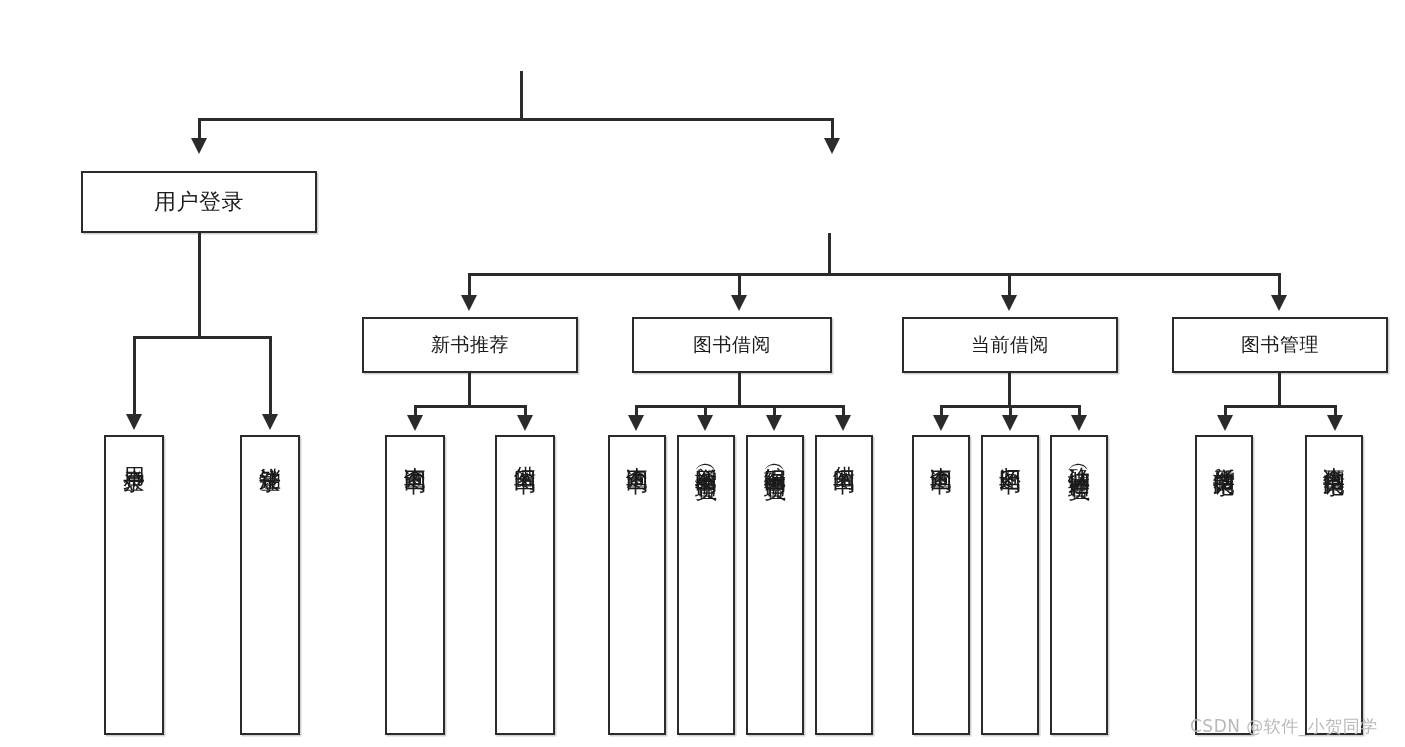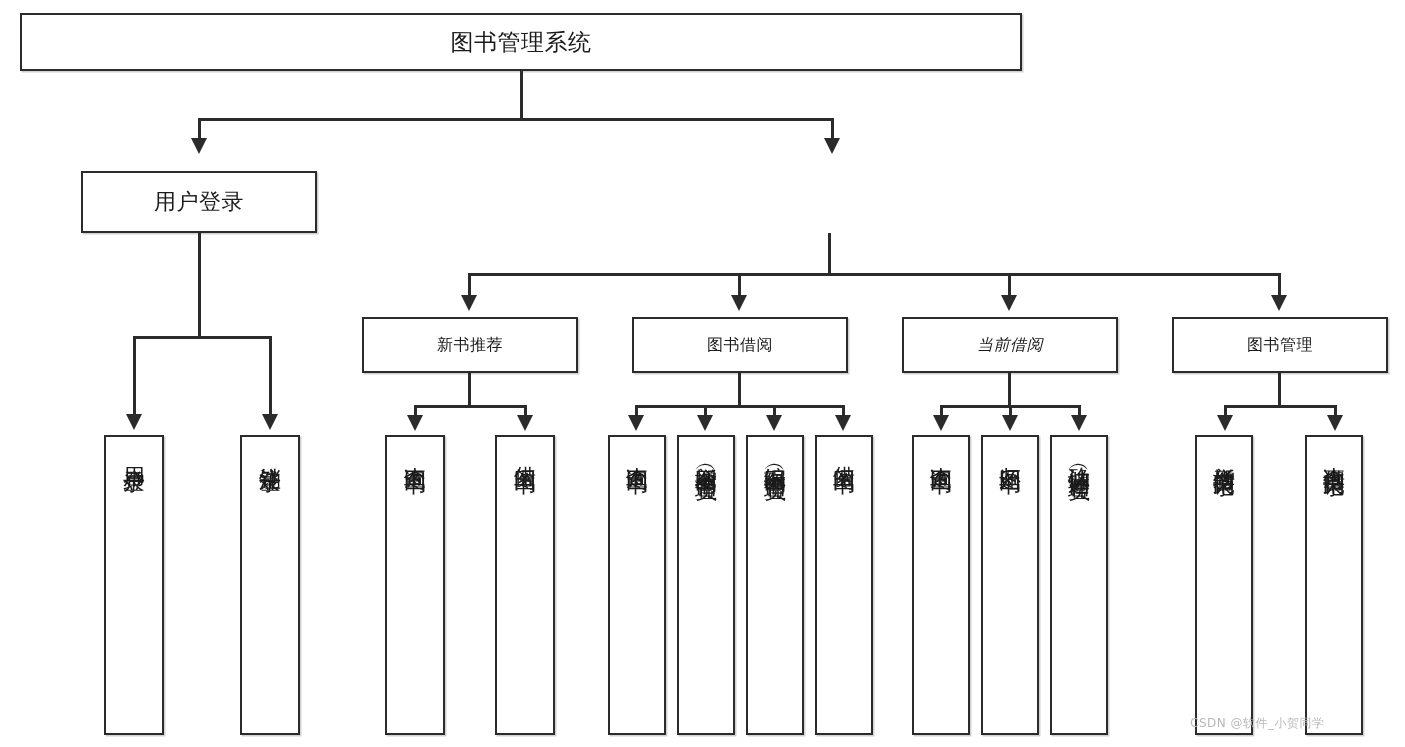--- a/index.html
+++ b/index.html
@@ -30,21 +30,21 @@
   .node .label{
     color:#1b1b1b;
     font-size:22px;
     line-height:1.25;
     letter-spacing:0.5px;
     white-space:nowrap;
     text-align:center;
   }
   .node.root .label{font-size:23px;}
   .node.l1 .label{font-size:22px;}
-  .node.l2 .label{font-size:16px;}
+  .node.l2 .label{font-size:19px;}
 
   
   .node.leaf{
     align-items:flex-start;
     justify-content:center;
     padding-top:12px;
   }
   .node.leaf .label{
     writing-mode:vertical-rl;
     text-orientation:upright;
@@ -71,34 +71,31 @@
     width:0;height:0;
     border-left:8px solid transparent;
     border-right:8px solid transparent;
     border-top:16px solid #2b2b2b;
   }
 
   
   .watermark{
     position:absolute;
     color:#b9b9b9;
-    font-size:12px;
+    font-size:17px;
     letter-spacing:0.5px;
     white-space:nowrap;
     pointer-events:none;
   }
 </style>
 </head>
 <body>
 
 <div id="canvas">
 
-  <div class="node root" style="left:20px;top:13px;width:1002px;height:58px;">
-    <span class="label">图书管理系统</span>
-  </div>
 
   <div class="vline" style="left:520px;top:71px;height:49px;"></div>
   <div class="hline" style="left:198px;top:118px;width:635px;"></div>
   <div class="vline" style="left:198px;top:118px;height:22px;"></div>
   <div class="arrow" style="left:191px;top:138px;"></div>
   <div class="vline" style="left:831px;top:118px;height:22px;"></div>
   <div class="arrow" style="left:824px;top:138px;"></div>
 
   <div class="node l1" style="left:81px;top:171px;width:236px;height:62px;">
     <span class="label">用户登录</span>
@@ -119,24 +116,24 @@
   <div class="vline" style="left:738px;top:273px;height:24px;"></div>
   <div class="arrow" style="left:731px;top:295px;"></div>
   <div class="vline" style="left:1008px;top:273px;height:24px;"></div>
   <div class="arrow" style="left:1001px;top:295px;"></div>
   <div class="vline" style="left:1278px;top:273px;height:24px;"></div>
   <div class="arrow" style="left:1271px;top:295px;"></div>
 
   <div class="node l2" style="left:362px;top:317px;width:216px;height:56px;">
     <span class="label">新书推荐</span>
   </div>
-  <div class="node l2" style="left:632px;top:317px;width:216px;height:56px;">
+  <div class="node l2" style="left:632px;top:317px;width:200px;height:56px;">
     <span class="label">图书借阅</span>
   </div>
-  <div class="node l2" style="left:902px;top:317px;width:216px;height:56px;font-style:italic;">
+  <div class="node l2" style="left:902px;top:317px;width:216px;height:56px;">
     <span class="label">当前借阅</span>
   </div>
   <div class="node l2" style="left:1172px;top:317px;width:216px;height:56px;">
     <span class="label">图书管理</span>
   </div>
 
   <div class="vline" style="left:468px;top:373px;height:34px;"></div>
   <div class="hline" style="left:414px;top:405px;width:112px;"></div>
   <div class="vline" style="left:414px;top:405px;height:12px;"></div>
   <div class="arrow" style="left:407px;top:415px;"></div>

